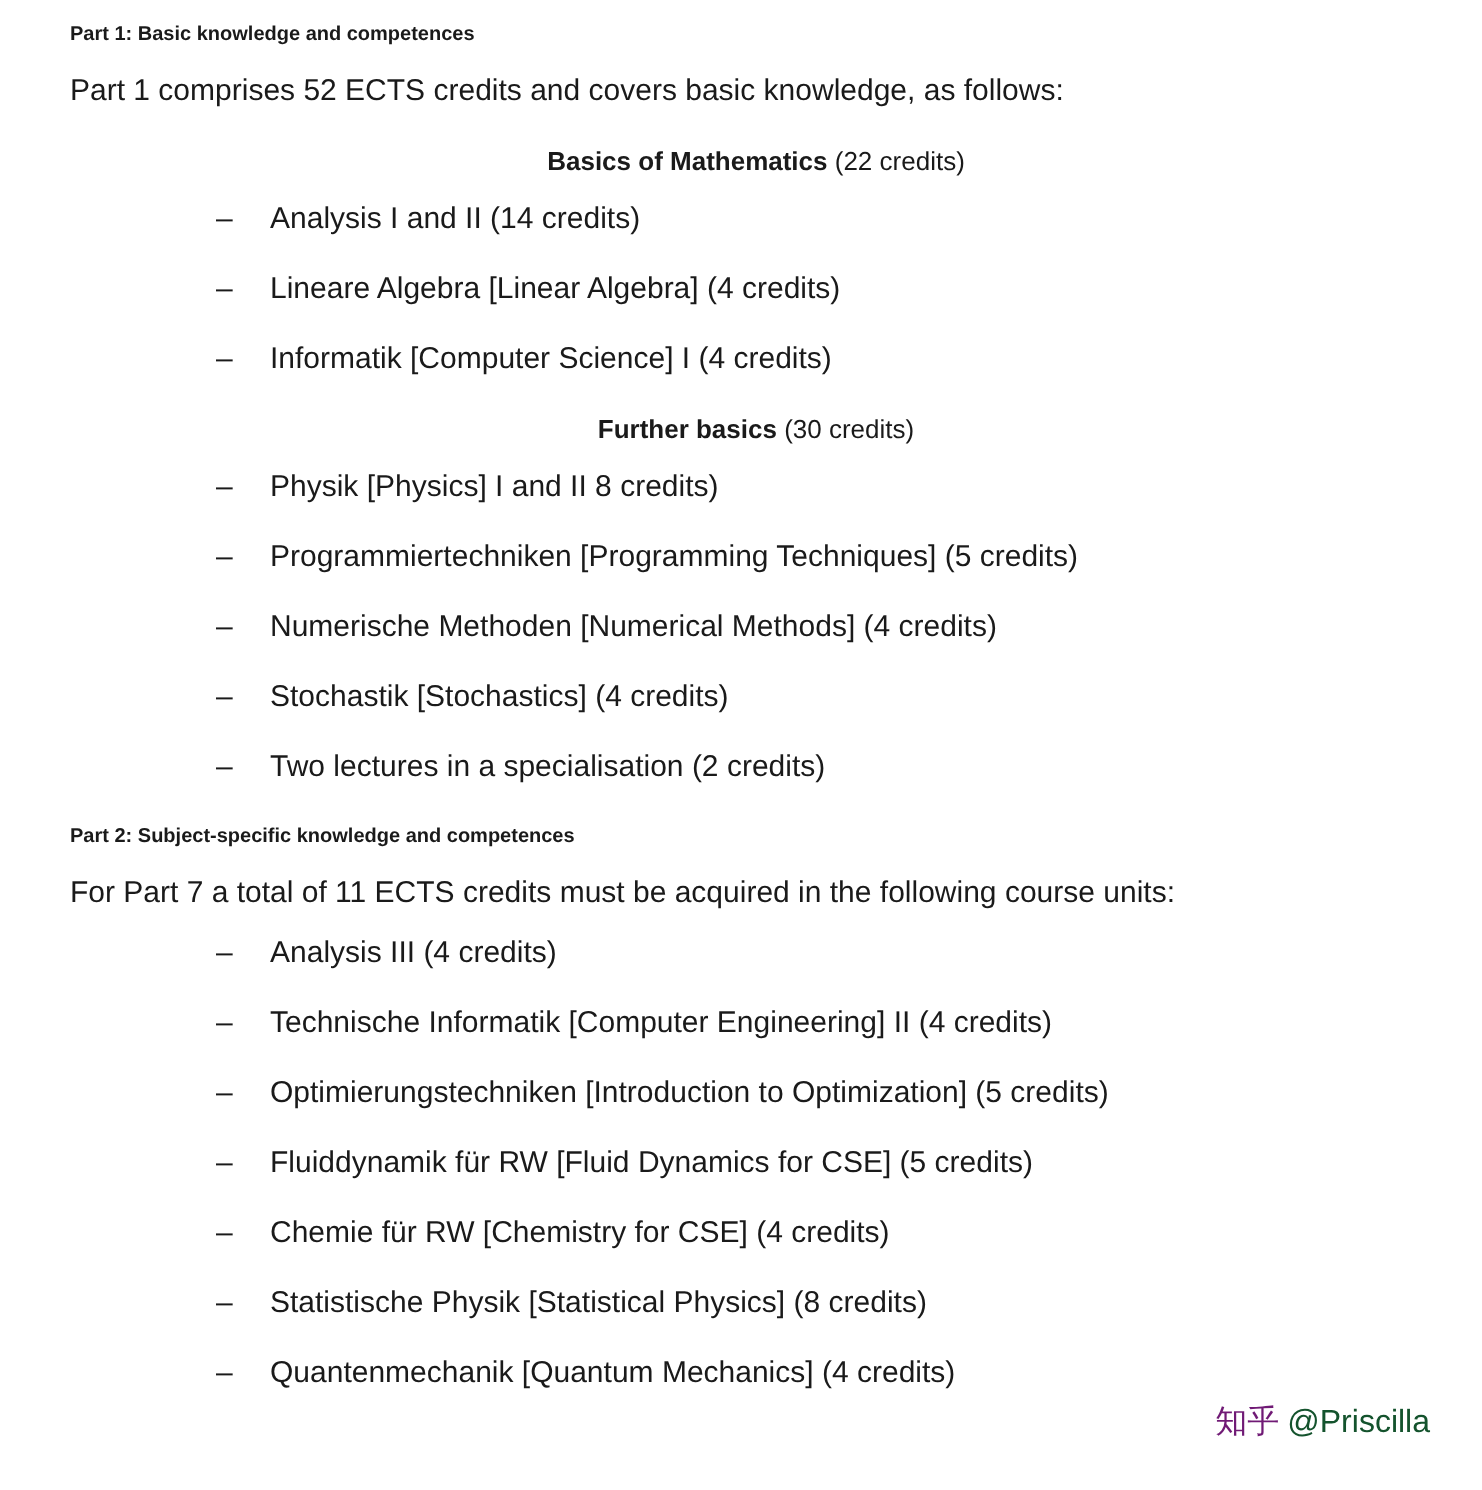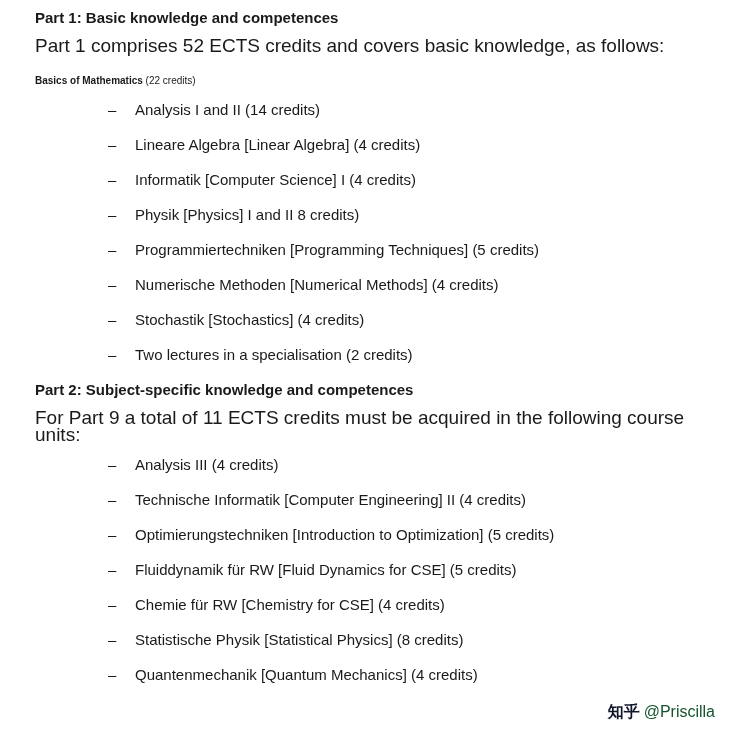--- a/index.html
+++ b/index.html
@@ -12,37 +12,38 @@
     height: 745px;
     position: relative;
     font-family: "Liberation Sans", "DejaVu Sans", sans-serif;
     color: #1a1a1a;
     overflow: hidden;
   }
   .page {
     padding: 9px 20px 0 35px;
   }
   .heading {
-    font-size: 15px;
+    font-size: 10px;
     line-height: 17px;
     font-weight: bold;
     margin: 0 0 11px 0;
   }
   .intro {
-    font-size: 19px;
+    font-size: 15px;
     line-height: 17px;
     margin: 0 0 18px 0;
   }
   .intro.tight {
     margin-bottom: 13px;
   }
   .group-title {
-    font-size: 10px;
+    font-size: 13px;
     line-height: 17px;
     margin: 0 0 12px 0;
+    text-align: center;
   }
   .group-title .bold {
     font-weight: bold;
   }
   .list {
     margin: 0;
   }
   .item {
     font-size: 15px;
     line-height: 17px;
@@ -56,22 +57,22 @@
   .watermark {
     position: absolute;
     right: 26px;
     top, bottom: auto;
     top: 703px;
     font-size: 16px;
     line-height: 18px;
     white-space: nowrap;
   }
   .watermark .brand {
-    color: #0f172a;
-    font-weight: bold;
+    color: #701a75;
+    font-weight: normal;
     margin-right: 4px;
   }
   .watermark .user {
     color: #14532d;
     font-weight: normal;
   }
 </style>
 </head>
 <body>
 
@@ -81,31 +82,32 @@
   <p class="intro">Part 1 comprises 52 ECTS credits and covers basic knowledge, as follows:</p>
 
   <p class="group-title"><span class="bold">Basics of Mathematics</span><span> (22 credits)</span></p>
 
   <div class="list">
     <div class="item"><span class="marker">–</span><span>Analysis I and II (14 credits)</span></div>
     <div class="item"><span class="marker">–</span><span>Lineare Algebra [Linear Algebra] (4 credits)</span></div>
     <div class="item"><span class="marker">–</span><span>Informatik [Computer Science] I (4 credits)</span></div>
   </div>
 
+  <p class="group-title"><span class="bold">Further basics</span><span> (30 credits)</span></p>
 
   <div class="list">
     <div class="item"><span class="marker">–</span><span>Physik [Physics] I and II 8 credits)</span></div>
     <div class="item"><span class="marker">–</span><span>Programmiertechniken [Programming Techniques] (5 credits)</span></div>
     <div class="item"><span class="marker">–</span><span>Numerische Methoden [Numerical Methods] (4 credits)</span></div>
     <div class="item"><span class="marker">–</span><span>Stochastik [Stochastics] (4 credits)</span></div>
     <div class="item"><span class="marker">–</span><span>Two lectures in a specialisation (2 credits)</span></div>
   </div>
 
   <p class="heading">Part 2: Subject-specific knowledge and competences</p>
-  <p class="intro tight">For Part 9 a total of 11 ECTS credits must be acquired in the following course units:</p>
+  <p class="intro tight">For Part 7 a total of 11 ECTS credits must be acquired in the following course units:</p>
 
   <div class="list">
     <div class="item"><span class="marker">–</span><span>Analysis III (4 credits)</span></div>
     <div class="item"><span class="marker">–</span><span>Technische Informatik [Computer Engineering] II (4 credits)</span></div>
     <div class="item"><span class="marker">–</span><span>Optimierungstechniken [Introduction to Optimization] (5 credits)</span></div>
     <div class="item"><span class="marker">–</span><span>Fluiddynamik für RW [Fluid Dynamics for CSE] (5 credits)</span></div>
     <div class="item"><span class="marker">–</span><span>Chemie für RW [Chemistry for CSE] (4 credits)</span></div>
     <div class="item"><span class="marker">–</span><span>Statistische Physik [Statistical Physics] (8 credits)</span></div>
     <div class="item"><span class="marker">–</span><span>Quantenmechanik [Quantum Mechanics] (4 credits)</span></div>
   </div>

